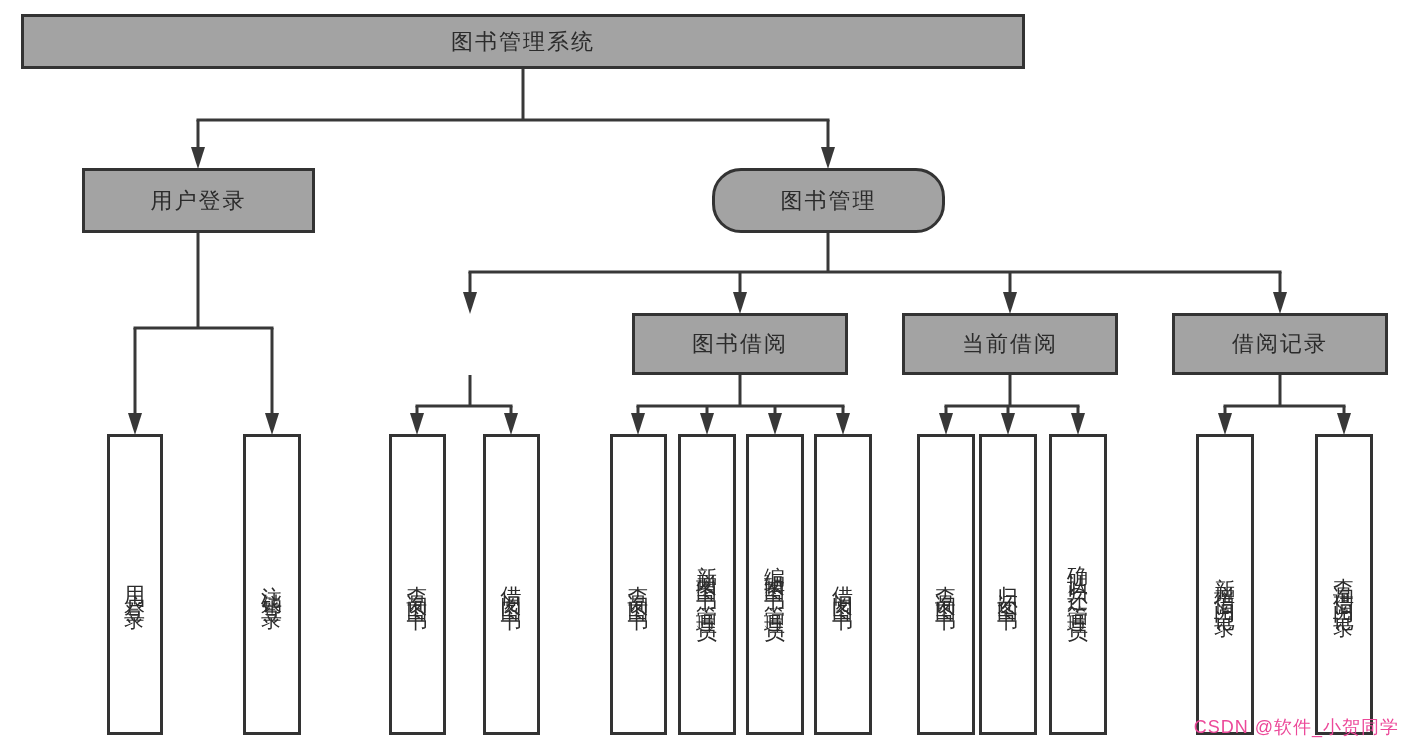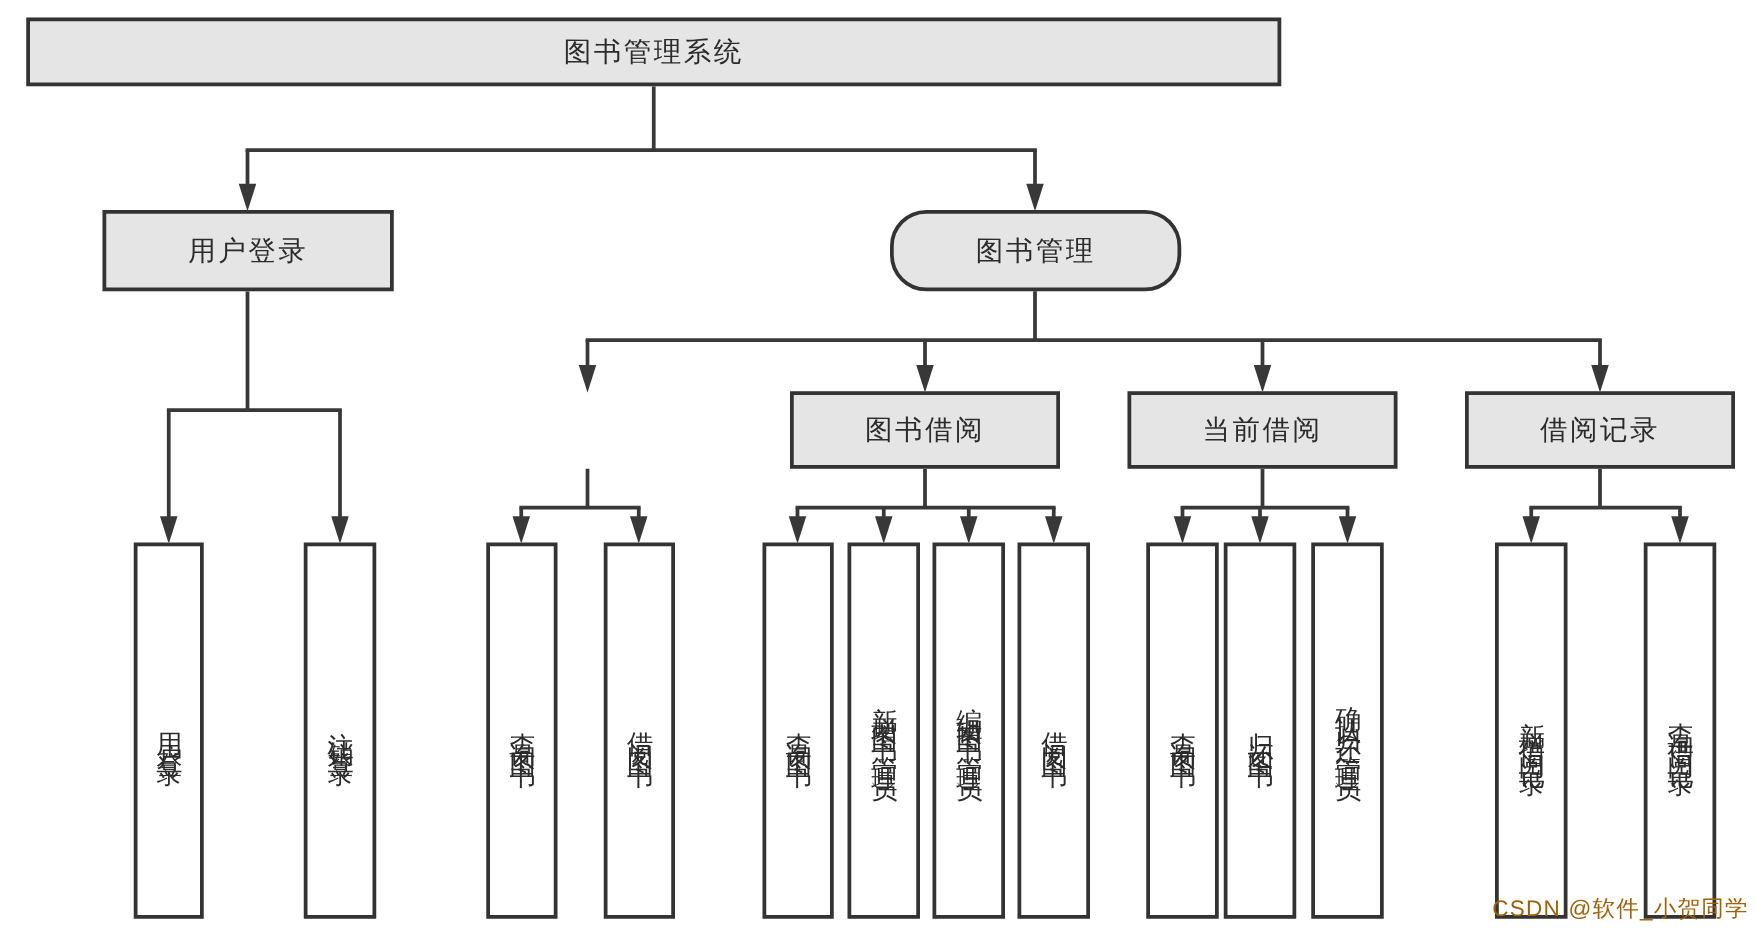--- a/index.html
+++ b/index.html
@@ -13,21 +13,21 @@
   }
   .connector-layer {
     position: absolute;
     left: 0; top: 0;
     width: 1405px; height: 747px;
     z-index: 1;
   }
   .node {
     position: absolute;
     box-sizing: border-box;
-    background: #e5e5e5;
+    background: #a3a3a3;
     border: 3px solid #333333;
     display: flex;
     align-items: center;
     justify-content: center;
     color: #2b2b2b;
     font-size: 22px;
     letter-spacing: 2px;
     z-index: 2;
     white-space: nowrap;
   }
@@ -68,21 +68,21 @@
   .l-return-book     { left: 979px;  width: 58px; }
   .l-confirm-return  { left: 1049px; width: 58px; }
   .l-add-record      { left: 1196px; width: 58px; }
   .l-query-record    { left: 1315px; width: 58px; }
   .watermark {
     position: absolute;
     right: 6px;
     bottom: 8px;
     font-size: 18px;
     letter-spacing: 1px;
-    color: #a16207;
+    color: #ec4899;
     z-index: 3;
     white-space: nowrap;
   }
 </style>
 </head>
 <body>
 
 <div class="canvas">
 
   <svg class="connector-layer" width="1405" height="747" viewBox="0 0 1405 747" xmlns="http://www.w3.org/2000/svg">

